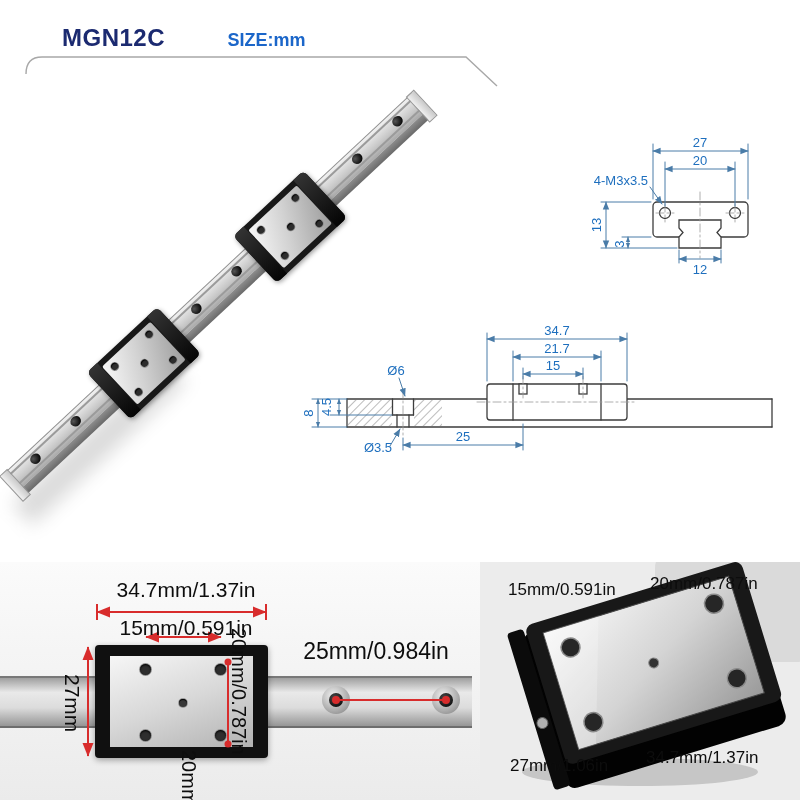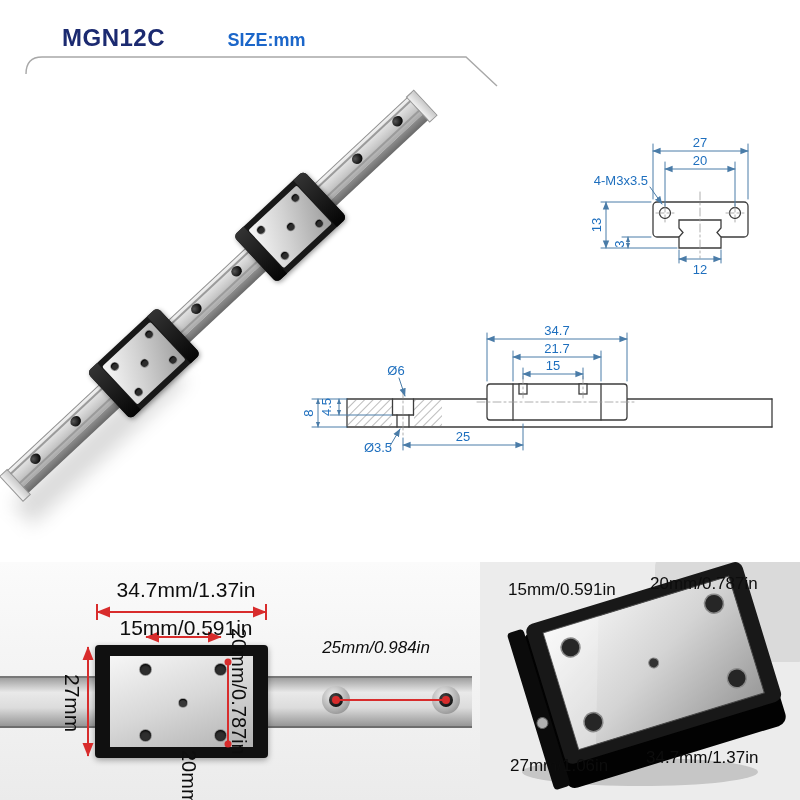--- a/index.html
+++ b/index.html
@@ -52,21 +52,21 @@
   .lp-block{position:absolute;left:95px;top:83px;width:173px;height:113px;background:#101010;
             border-radius:4px;box-shadow:0 2px 6px rgba(0,0,0,.35);}
   .lp-plate{position:absolute;left:110px;top:94px;width:143px;height:91px;
             background:linear-gradient(160deg,#f6f6f6 0%,#d8d8d8 50%,#b2b2b2 100%);}
   .lp-hole{position:absolute;width:11px;height:11px;border-radius:50%;background:#2e2e2e;
            box-shadow:inset 0 1px 2px #000,0 0 0 1px #909090;}
   .lp-chole{position:absolute;width:8px;height:8px;border-radius:50%;background:#383838;
             box-shadow:inset 0 1px 1px #000,0 0 0 1px #9a9a9a;}
   .dims{position:absolute;left:0;top:0;pointer-events:none;}
   .lbl{position:absolute;color:#0d0d0d;white-space:nowrap;}
-  .c21{font-size:21px;} .c23{font-size:17px;font-style:italic;} .c20{font-size:20px;} .c17{font-size:17px;}
+  .c21{font-size:21px;} .c23{font-size:23px;} .c20{font-size:20px;} .c17{font-size:17px;}
   .ctr{text-align:center;}
   .vert{transform:rotate(90deg);transform-origin:left top;}
   .gray-card{position:absolute;left:175px;top:-14px;width:162px;height:114px;
              border-radius:20px;background:#dadada;}
 </style>
 </head>
 <body>
 
 <div class="stage">
 

